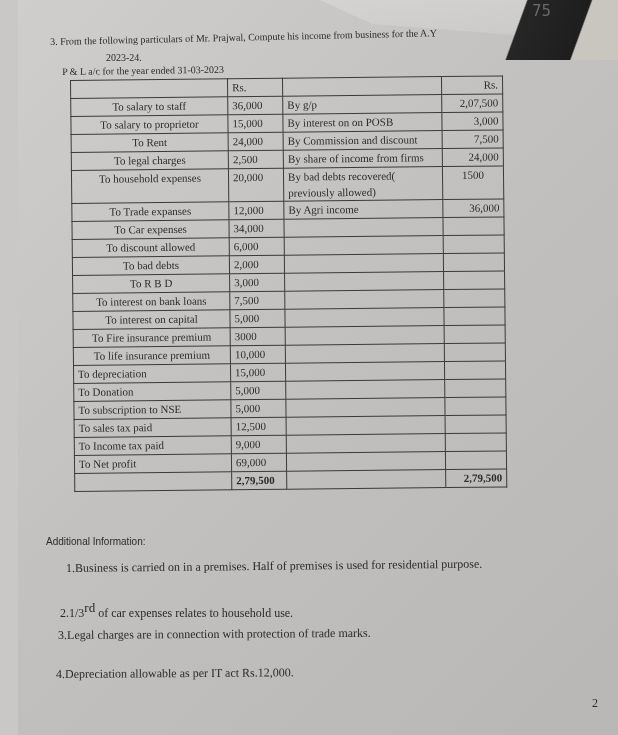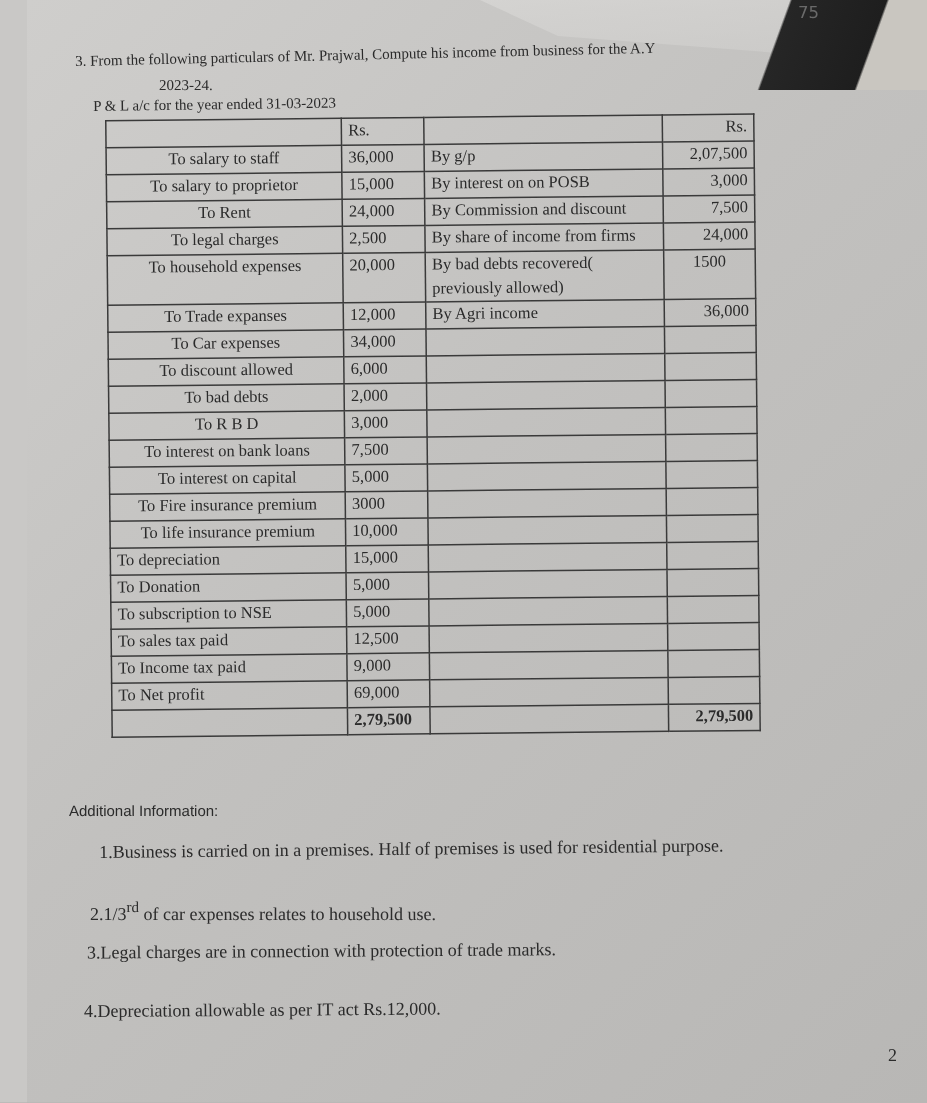--- a/index.html
+++ b/index.html
@@ -20,21 +20,21 @@
   .dark-corner {
     position:absolute; right:0; top:0; width:140px; height:60px;
     background:linear-gradient(110deg, transparent 0%, transparent 30%, #262626 31%, #1e1e1e 70%, #c9c6c0 71%);
   }
   .sheet-fold {
     position:absolute; left:320px; top:0; width:260px; height:40px;
     background:linear-gradient(175deg,#dcdbd9 0%, #cfcecc 100%);
     clip-path:polygon(0 0,100% 0,100% 100%,20% 60%);
     opacity:0.6;
   }
-  .stamp { position:absolute; left:532px; top:2px; font-size:11px; color:#6a6a6a; font-family:"DejaVu Sans", sans-serif; }
+  .stamp { position:absolute; left:532px; top:2px; font-size:15px; color:#6a6a6a; font-family:"DejaVu Sans", sans-serif; }
   .question {
     position:absolute; left:50px; top:36px; font-size:10px; line-height:12px;
     transform:rotate(-1.3deg); transform-origin:left top; white-space:nowrap;
   }
   .year { position:absolute; left:62px; top:52px; font-size:10px;margin-left:44px; }
   .pl-title { position:absolute; left:62px; top:66px; font-size:10px; transform:rotate(-0.8deg); transform-origin:left top; }
 
   table.pl {
     position:absolute; left:70px; top:80px; border-collapse:collapse;
     font-size:11px; transform:rotate(-0.6deg); transform-origin:left top;
@@ -45,21 +45,21 @@
   .c-dr { width:148px; text-align:center; }
   .c-dramt { width:46px; }
   .c-cr { width:150px; }
   .c-cramt { width:52px; }
   .bold { font-weight:bold; }
   .tall td { height:34px; }
 
   .addl-title { position:absolute; left:46px; top:536px; font-size:10px; font-family:"Liberation Sans", sans-serif; }
   .note { position:absolute; font-size:12px; font-family:"Liberation Serif", serif; white-space:nowrap; }
   .page-no { position:absolute; left:592px; top:696px; font-size:12px; }
-  sup { font-size:10px;text-align:center; }
+  sup { font-size:13px;text-align:center; }
 </style>
 </head>
 <body>
 
 <div class="paper-left"></div>
 <div class="paper"></div>
 <div class="sheet-fold"></div>
 <div class="dark-corner"></div>
 <div class="stamp">75</div>
 

